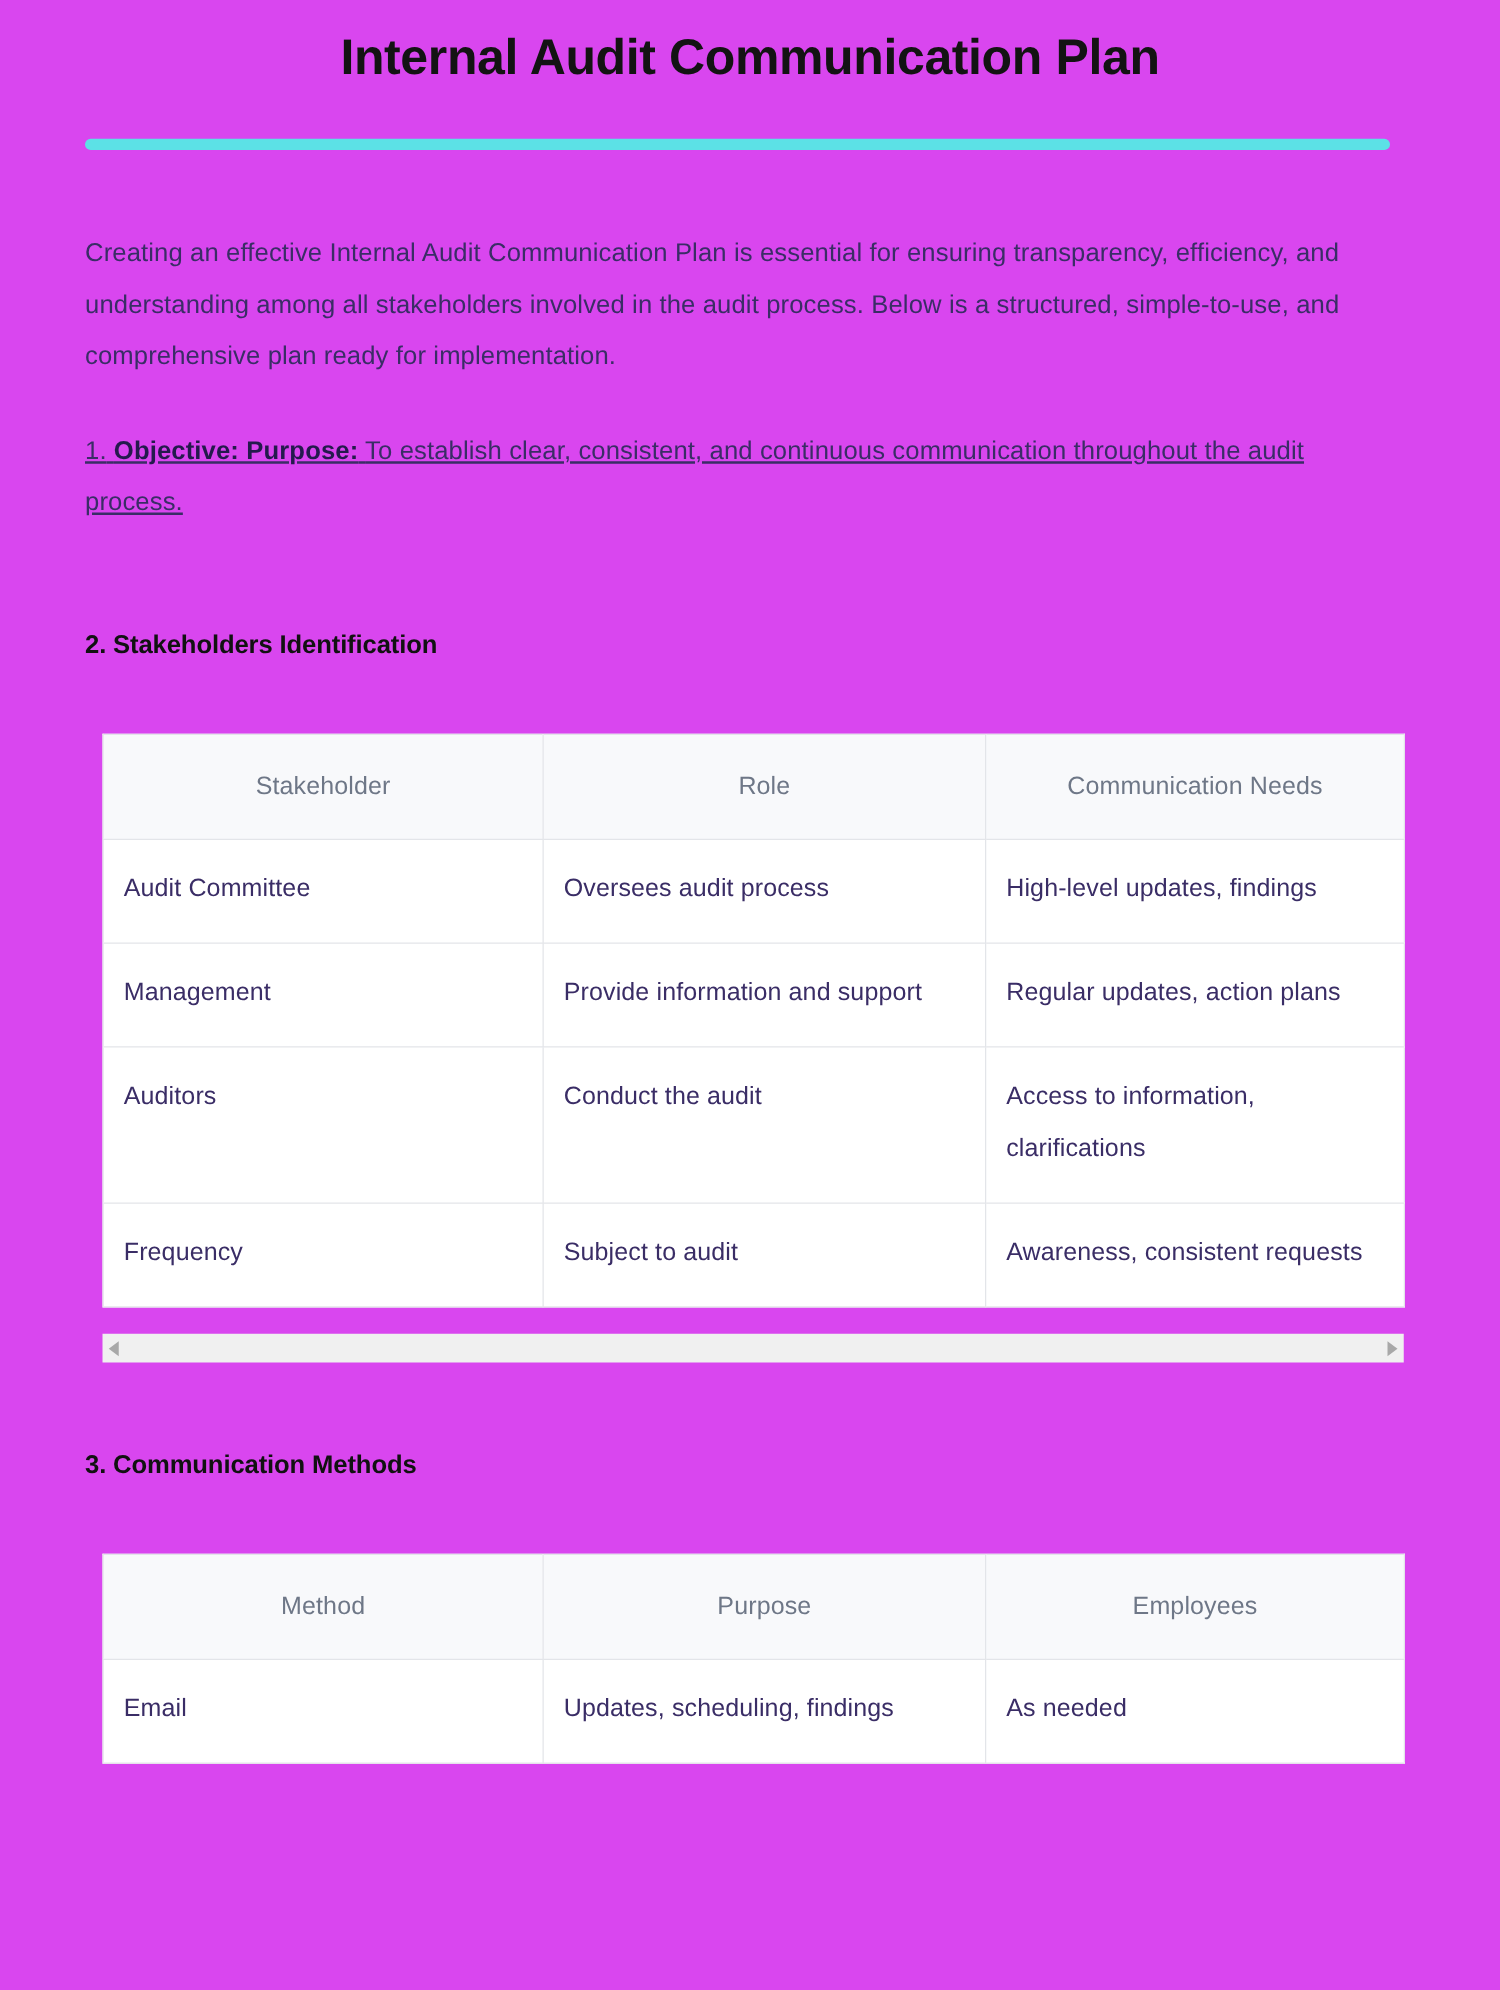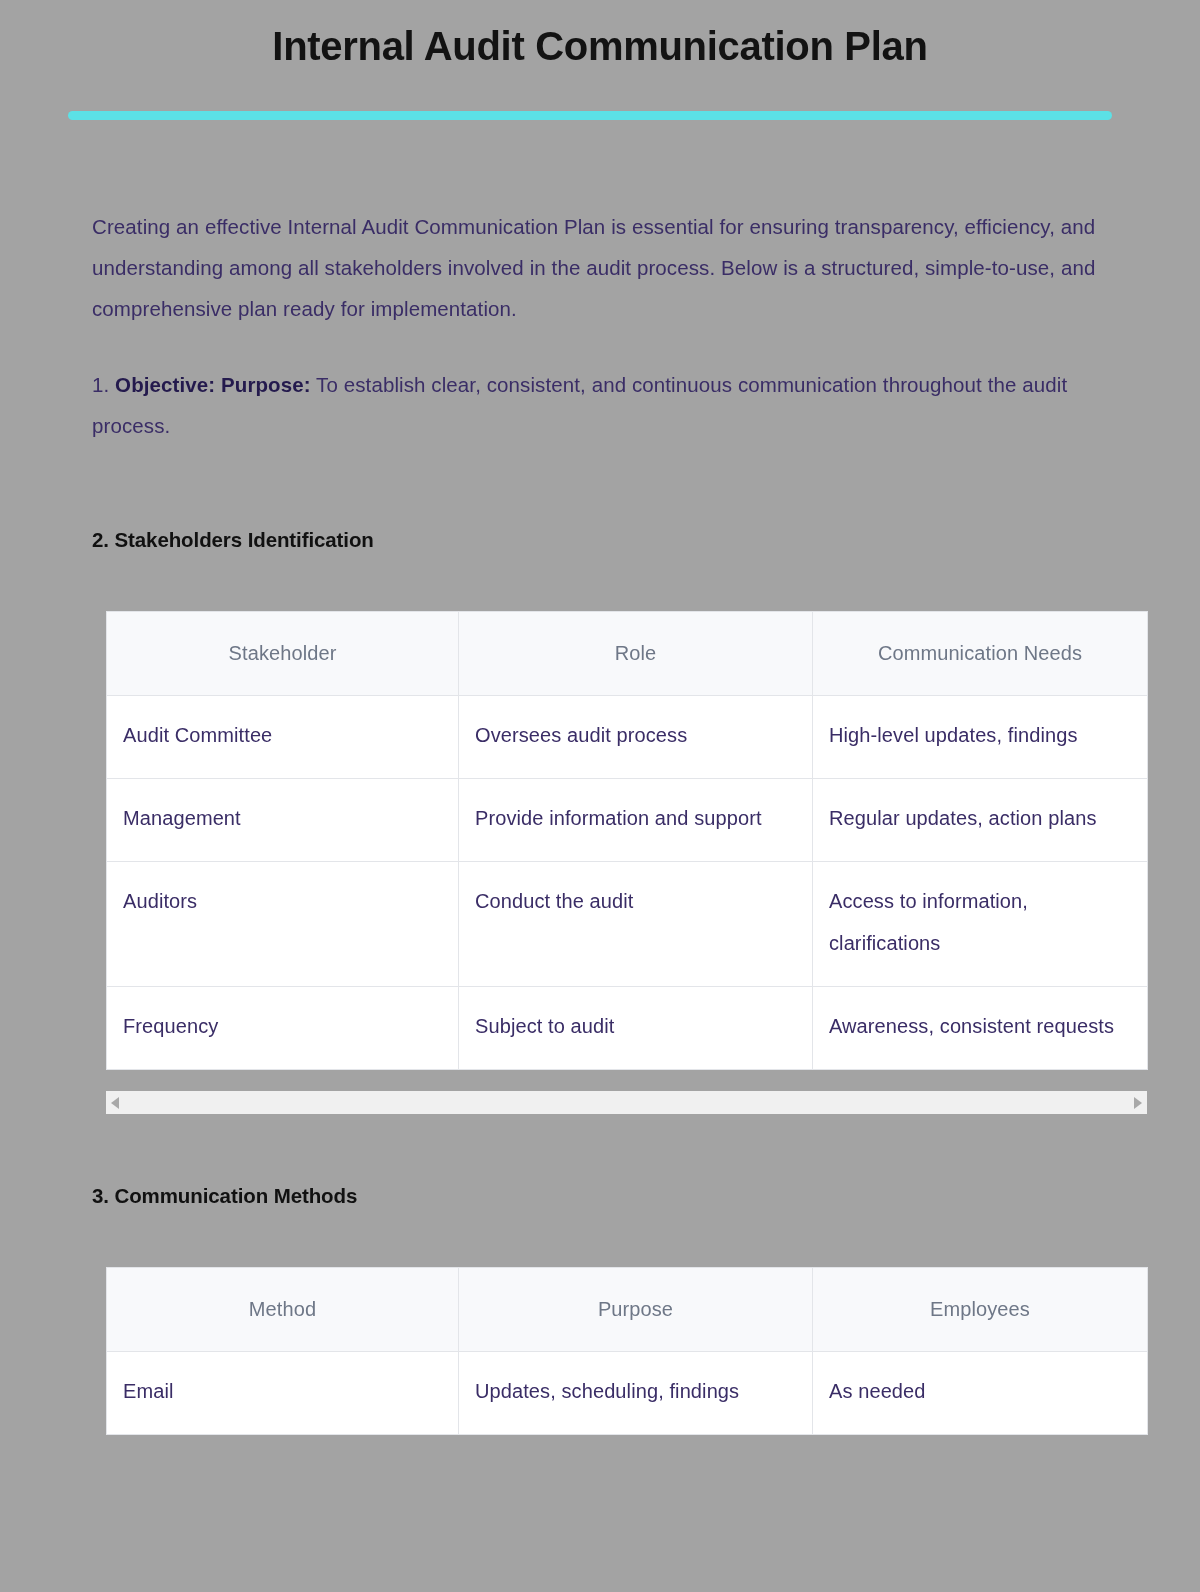--- a/index.html
+++ b/index.html
@@ -11,21 +11,21 @@
   }
   body {
     font-family: "Liberation Sans", sans-serif;
     color: #2e2157;
     overflow-x: hidden;
   }
   .page {
     position: relative;
     width: 1200px;
     min-height: 1592px;
-    background: #a3a3a3;
+    background: #d946ef;
     padding: 0;
     overflow: hidden;
   }
 
   
   .doc-title {
     margin: 0;
     padding: 18px 0 0 0;
     text-align: center;
     font-size: 40px;
@@ -41,38 +41,38 @@
   }
   .teal-bar {
     height: 9px;
     border-radius: 6px;
     background: #5ce1e6;
     width: 1044px;
   }
 
   
   .content {
-    padding: 0 92px;
-    margin-top: 24px;
+    padding: 0 68px;
   }
   p.body-text {
     margin: 0;
     font-size: 20.5px;
     line-height: 41px;
     color: #3a2d66;
     font-weight: 400;
     letter-spacing: 0.1px;
   }
   p.intro {
     padding-top: 62px;
     max-width: 1010px;
   }
   p.objective {
     padding-top: 35px;
     max-width: 1000px;
+    text-decoration: underline;
   }
   p.objective .strong {
     font-weight: 700;
     color: #241a4d;
   }
 
   
   h2.section-heading {
     margin: 0;
     font-size: 20.5px;

